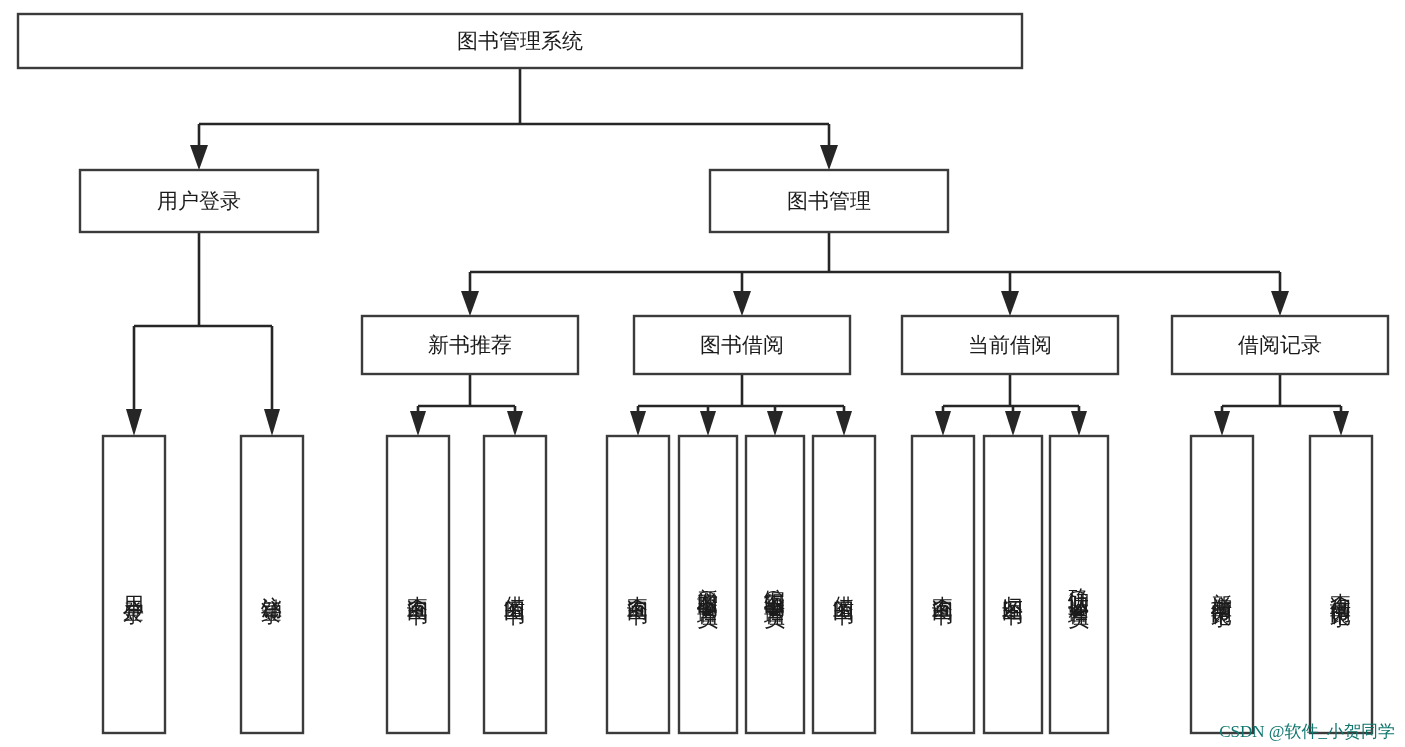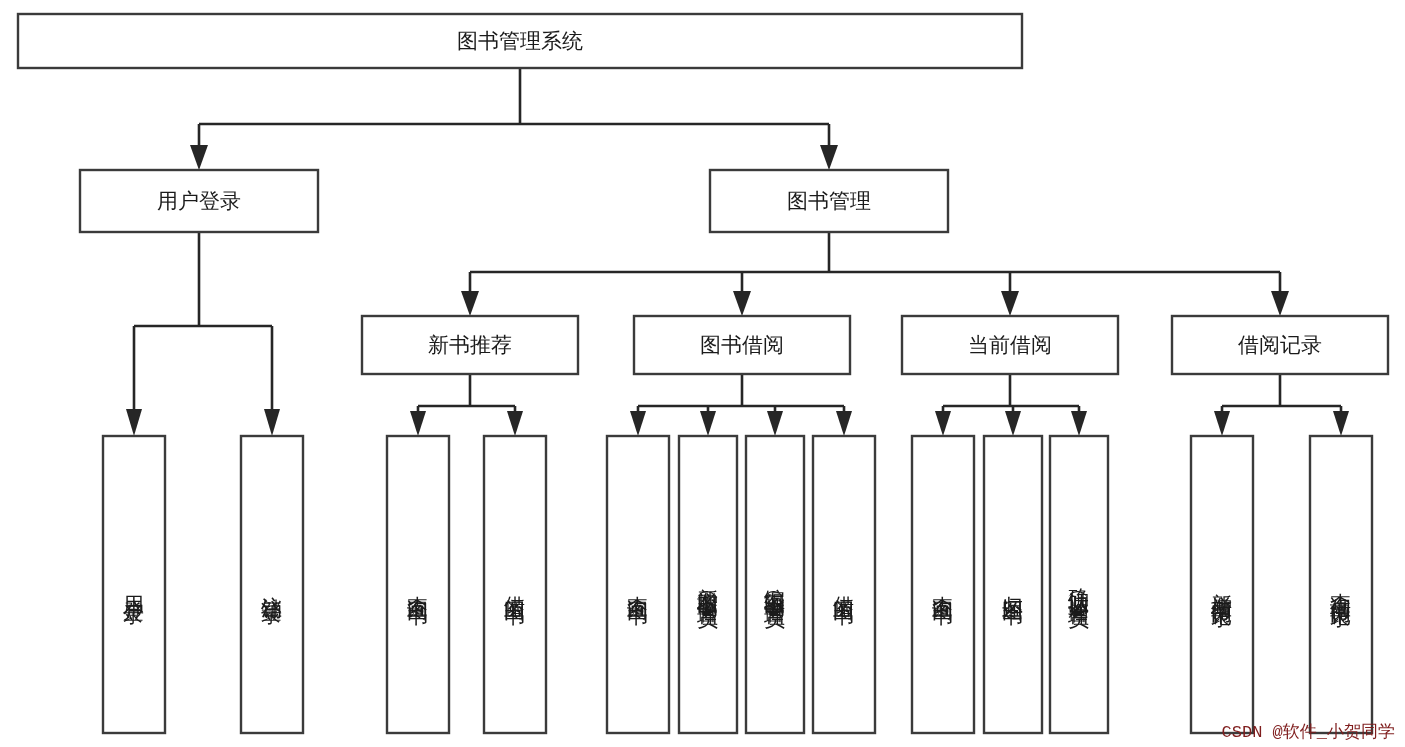--- a/index.html
+++ b/index.html
@@ -56,23 +56,23 @@
     writing-mode: vertical-rl;
     text-orientation: upright;
     letter-spacing: 3px;
     dominant-baseline: central;
     text-anchor: middle;
   }
   .watermark {
     position: absolute;
     right: 10px;
     bottom: 4px;
-    font-family: Liberation Mono, monospace;
+    font-family: Liberation Serif, serif;
     font-size: 17px;
-    color: #7f1d1d;
+    color: #0f766e;
     white-space: nowrap;
     user-select: none;
   }
 </style>
 </head>
 <body>
 
 <div id="diagram-root">
 
   <svg id="tree-svg" viewBox="0 0 1405 747">

